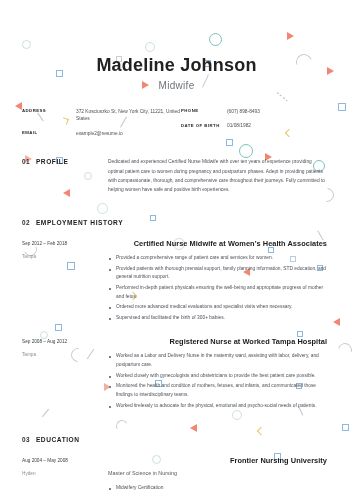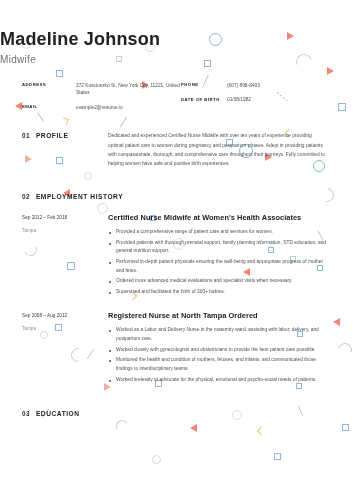--- a/index.html
+++ b/index.html
@@ -82,21 +82,23 @@
     border-bottom: 1px solid #e8c46a;
   }
 
   
   .content {
     position: relative;
     z-index: 2;
   }
 
   .hdr {
+    text-align: center;
     padding-top: 30px;
+    margin-top: 26px;
   }
   .hdr-name {
     font-size: 18px;
     font-weight: bold;
     letter-spacing: .2px;
     color: #222;
     line-height: 1.1;
   }
   .hdr-title {
     font-size: 10px;
@@ -168,20 +170,21 @@
     margin-top: 6px;
     line-height: 1.5;
   }
 
   .job-title {
     font-size: 7.4px;
     font-weight: bold;
     color: #1b1b1b;
     letter-spacing: .05px;
     line-height: 1.25;
+    text-align: right;
   }
   .sub-title {
     font-size: 5.4px;
     color: #55595f;
     margin-top: 5px;
     line-height: 1.4;
   }
 
   ul.bullets {
     list-style: none;
@@ -356,34 +359,47 @@
     </div>
 
     <div class="gap-md"></div>
 
     <div class="row">
       <div class="col-left">
         <div class="date">Sep 2008 – Aug 2012</div>
         <div class="place">Tampa</div>
       </div>
       <div class="col-right">
-        <div class="job-title">Registered Nurse at North Tampa Ordered</div>
+        <div class="job-title">Registered Nurse at Worked Tampa Hospital</div>
         <ul class="bullets">
           <li>Worked as a Labor and Delivery Nurse in the maternity ward, assisting with labor, delivery, and postpartum care.</li>
           <li>Worked closely with gynecologists and obstetricians to provide the best patient care possible.</li>
           <li>Monitored the health and condition of mothers, fetuses, and infants, and communicated those findings to interdisciplinary teams.</li>
           <li>Worked tirelessly to advocate for the physical, emotional and psycho-social needs of patients.</li>
         </ul>
       </div>
     </div>
 
     <div class="gap-lg"></div>
 
     <div class="sec-head">
       <span class="sec-num">03</span>
       <span class="sec-name">EDUCATION</span>
     </div>
 
     <div class="gap-md"></div>
 
+    <div class="row">
+      <div class="col-left">
+        <div class="date">Aug 2004 – May 2008</div>
+        <div class="place">Hyden</div>
+      </div>
+      <div class="col-right">
+        <div class="job-title">Frontier Nursing University</div>
+        <div class="sub-title">Master of Science in Nursing</div>
+        <ul class="bullets">
+          <li>Midwifery Certification</li>
+        </ul>
+      </div>
+    </div>
 
   </div>
 </div>
 
 </body></html>

